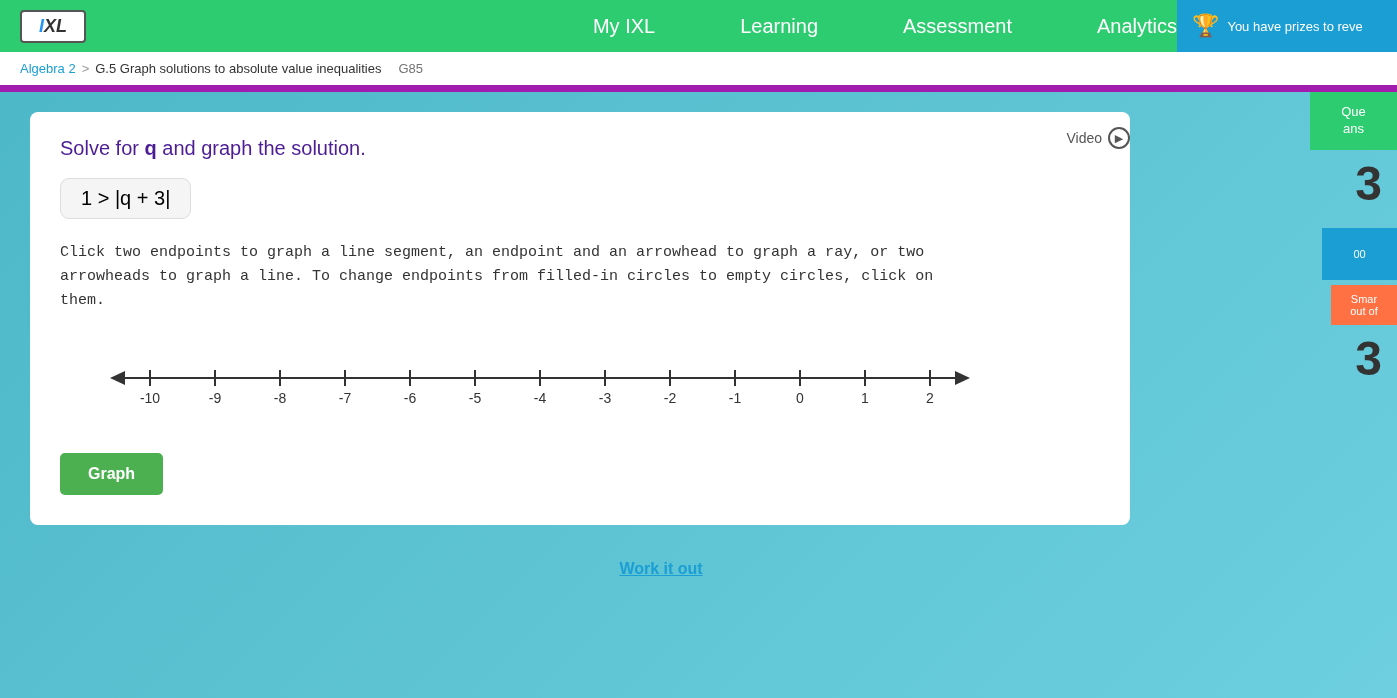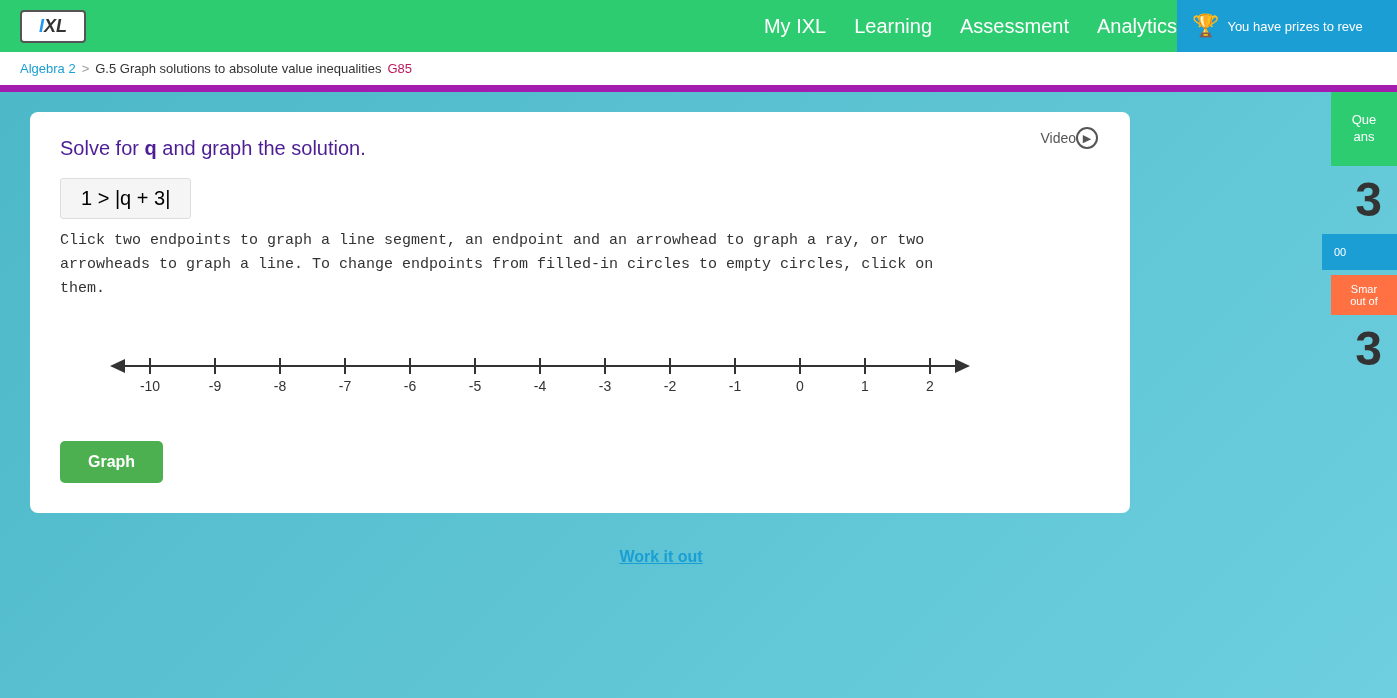--- a/index.html
+++ b/index.html
@@ -33,21 +33,21 @@
     .logo-i {
       color: #2196F3;
       font-style: italic;
     }
     .logo-xl {
       color: #333;
       font-style: italic;
     }
     .nav-links {
       display: flex;
-      gap: 28px;
+      gap: 85px;
       margin-left: auto;
       margin-right: 200px;
     }
     .nav-link {
       color: white;
       text-decoration: none;
       font-size: 20px;
       font-weight: 500;
     }
     .prizes-banner {
@@ -87,22 +87,22 @@
       text-decoration: none;
     }
     .breadcrumb-sep {
       margin: 0 6px;
       color: #999;
     }
     .breadcrumb-current {
       color: #333;
     }
     .breadcrumb-code {
-      color: #be185d;
-      margin-left: 6px;
+      color: #737373;
+      margin-left: 17px;
     }
 
     
     .main-area {
       display: flex;
       height: calc(698px - 52px - 40px);
       background: #5bc8d8;
       background: linear-gradient(135deg, #4db8c8 0%, #6dcfdf 100%);
     }
 
@@ -117,23 +117,24 @@
       background: white;
       border-radius: 8px;
       padding: 25px 30px 30px 30px;
       max-width: 1100px;
       position: relative;
     }
 
     .video-btn {
       position: absolute;
       top: 15px;
-      right: 32px;
-      display: flex;
-      align-items: center;
+      right: 0;
+      display: flex;
+      align-items: center;
+      gap: 6px;
       color: #555;
       font-size: 14px;
       cursor: pointer;
       text-decoration: none;
     }
     .video-circle {
       width: 22px;
       height: 22px;
       border-radius: 50%;
       border: 2px solid #555;
@@ -152,22 +153,22 @@
     .question-title strong {
       font-weight: 600;
     }
 
     .equation-box {
       background: #f5f5f5;
       border: 1px solid #ddd;
       display: inline-block;
       padding: 8px 20px;
       font-size: 20px;
-      margin-bottom: 10px;
-      border-radius: 3px;
+      margin-bottom: 22px;
+      border-radius: 9px;
     }
 
     .instructions {
       font-size: 15px;
       color: #333;
       line-height: 1.6;
       margin-bottom: 25px;
       max-width: 900px;
       font-family: Liberation Mono, monospace;
     }
@@ -210,44 +211,45 @@
     .right-sidebar {
       width: 75px;
       display: flex;
       flex-direction: column;
       align-items: flex-end;
     }
 
     .question-btn {
       background: #2ecc71;
       color: white;
-      width: 66px;
-      padding: 20px 8px;
+      width: 87px;
+      padding: 12px 8px;
       text-align: center;
       font-size: 13px;
       line-height: 1.3;
       cursor: pointer;
     }
 
     .score-display {
       color: #333;
       font-size: 48px;
       font-weight: 700;
       text-align: right;
       padding: 10px 15px 0 0;
       line-height: 1;
     }
 
     .time-box {
       background: #1a9ed4;
       color: white;
       width: 75px;
-      padding: 12px;
+      padding: 20px;
+      text-align: center;
       font-size: 11px;
-      margin-top: 10px;
+      margin-top: 20px;
     }
 
     .smart-score-box {
       background: #ff7043;
       color: white;
       width: 66px;
       padding: 8px;
       text-align: center;
       font-size: 11px;
       margin-top: 5px;

